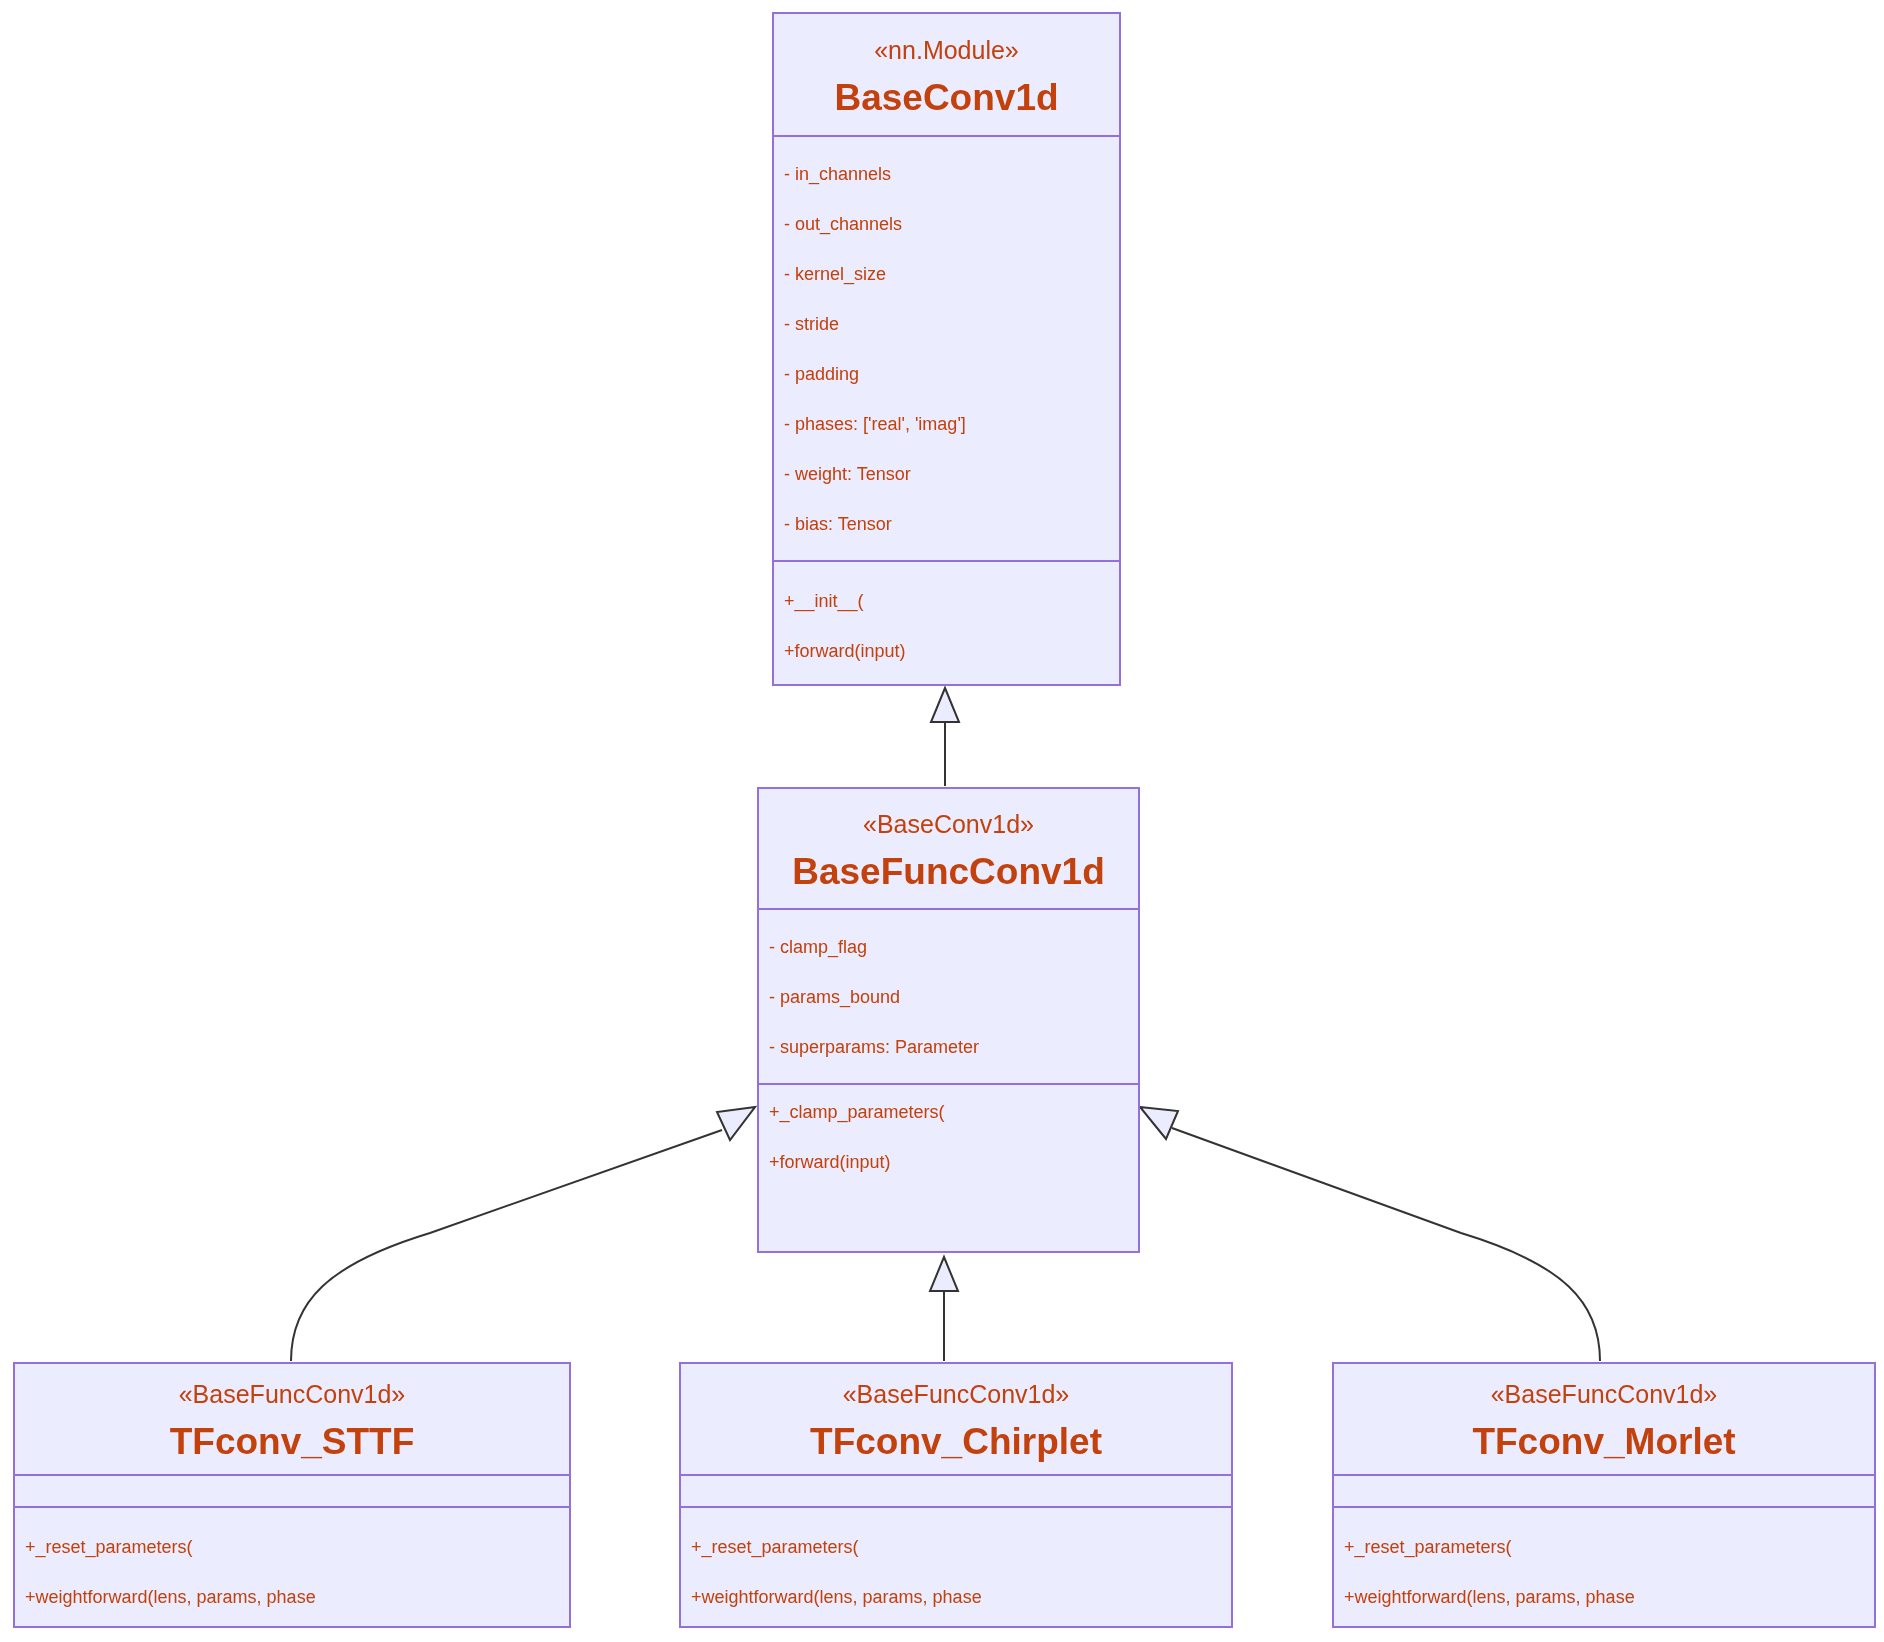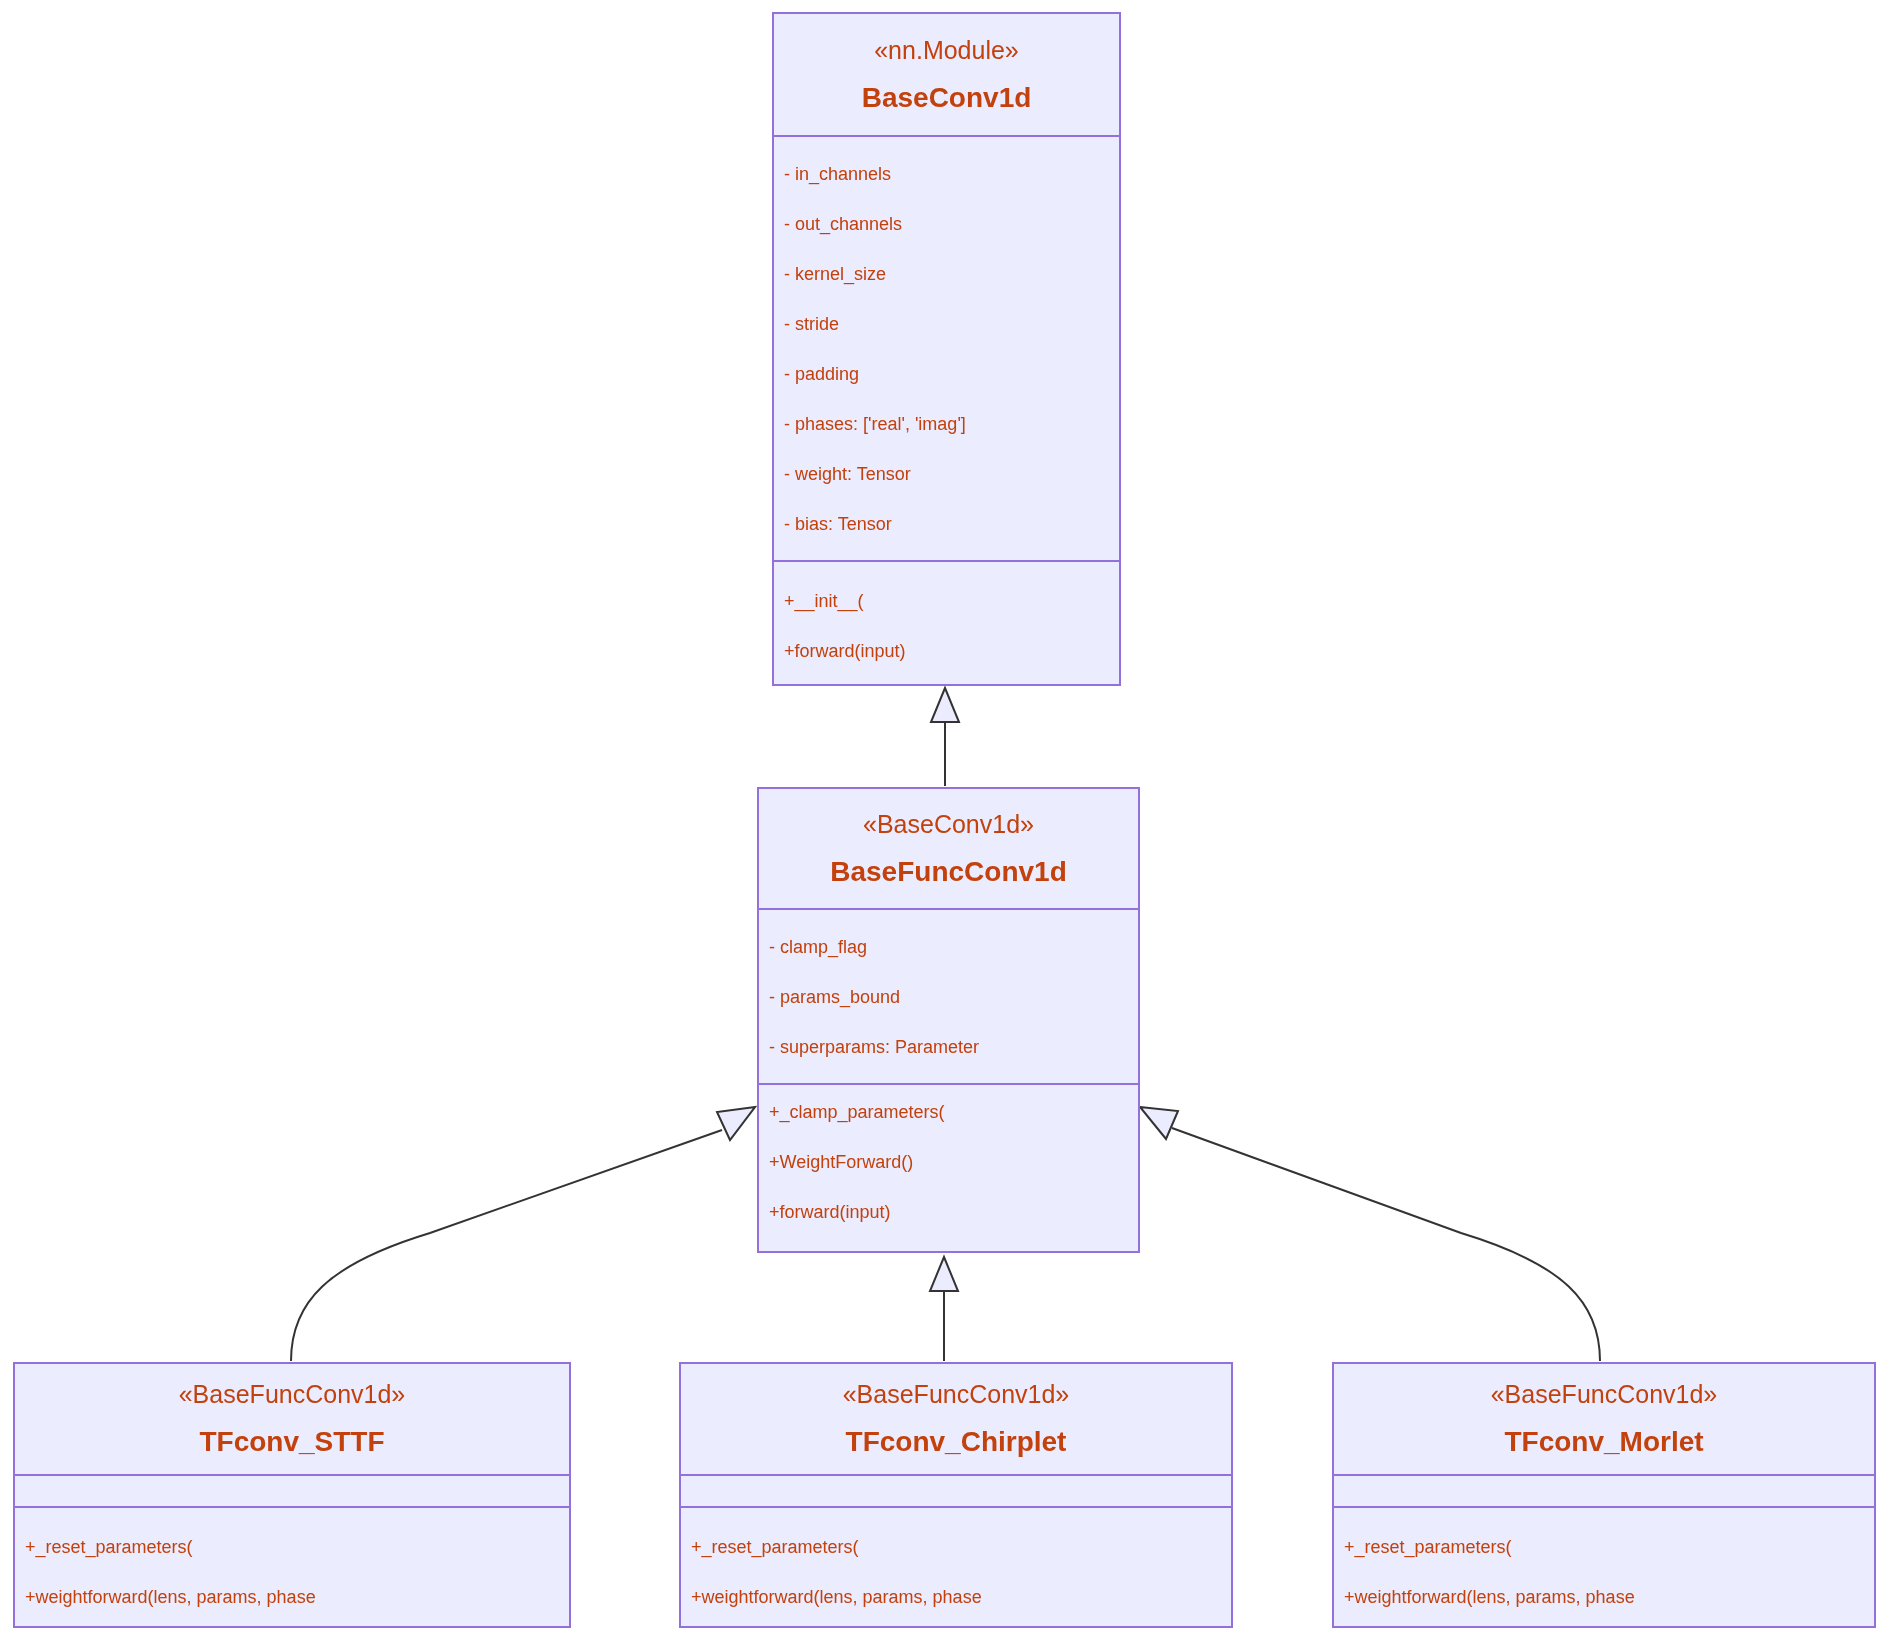--- a/index.html
+++ b/index.html
@@ -22,21 +22,21 @@
   }
   .hdr {
     box-sizing:border-box;
     border-bottom:2px solid #9370DB;
     display:flex; flex-direction:column;
     justify-content:center;
     text-align:center;
     flex:0 0 auto;
   }
   .stereo { font-size:25px; line-height:46px; }
-  .cname  { font-size:28px; line-height:50px; font-weight:bold; white-space:nowrap; }
+  .cname  { font-size:37px; line-height:50px; font-weight:bold; white-space:nowrap; }
   .attrs {
     box-sizing:border-box;
     border-bottom:2px solid #9370DB;
     flex:0 0 auto;
     overflow:hidden;
   }
   .methods { flex:1 1 auto; overflow:hidden; }
   .member {
     font-size:18px;
     line-height:50px;
@@ -113,21 +113,20 @@
       <div class="stereo">«BaseConv1d»</div>
       <div class="cname">BaseFuncConv1d</div>
     </div>
     <div class="attrs">
         <div class="member">- clamp_flag</div>
         <div class="member">- params_bound</div>
         <div class="member">- superparams: Parameter</div>
       </div>
     <div class="methods">
         <div class="member">+_clamp_parameters(</div>
-        <div class="member">+WeightForward()</div>
         <div class="member">+forward(input)</div>
       </div>
   </div>
 
   <div class="class-box leaf" id="c3">
     <div class="hdr">
       <div class="stereo">«BaseFuncConv1d»</div>
       <div class="cname">TFconv_STTF</div>
     </div>
     <div class="attrs"></div>

